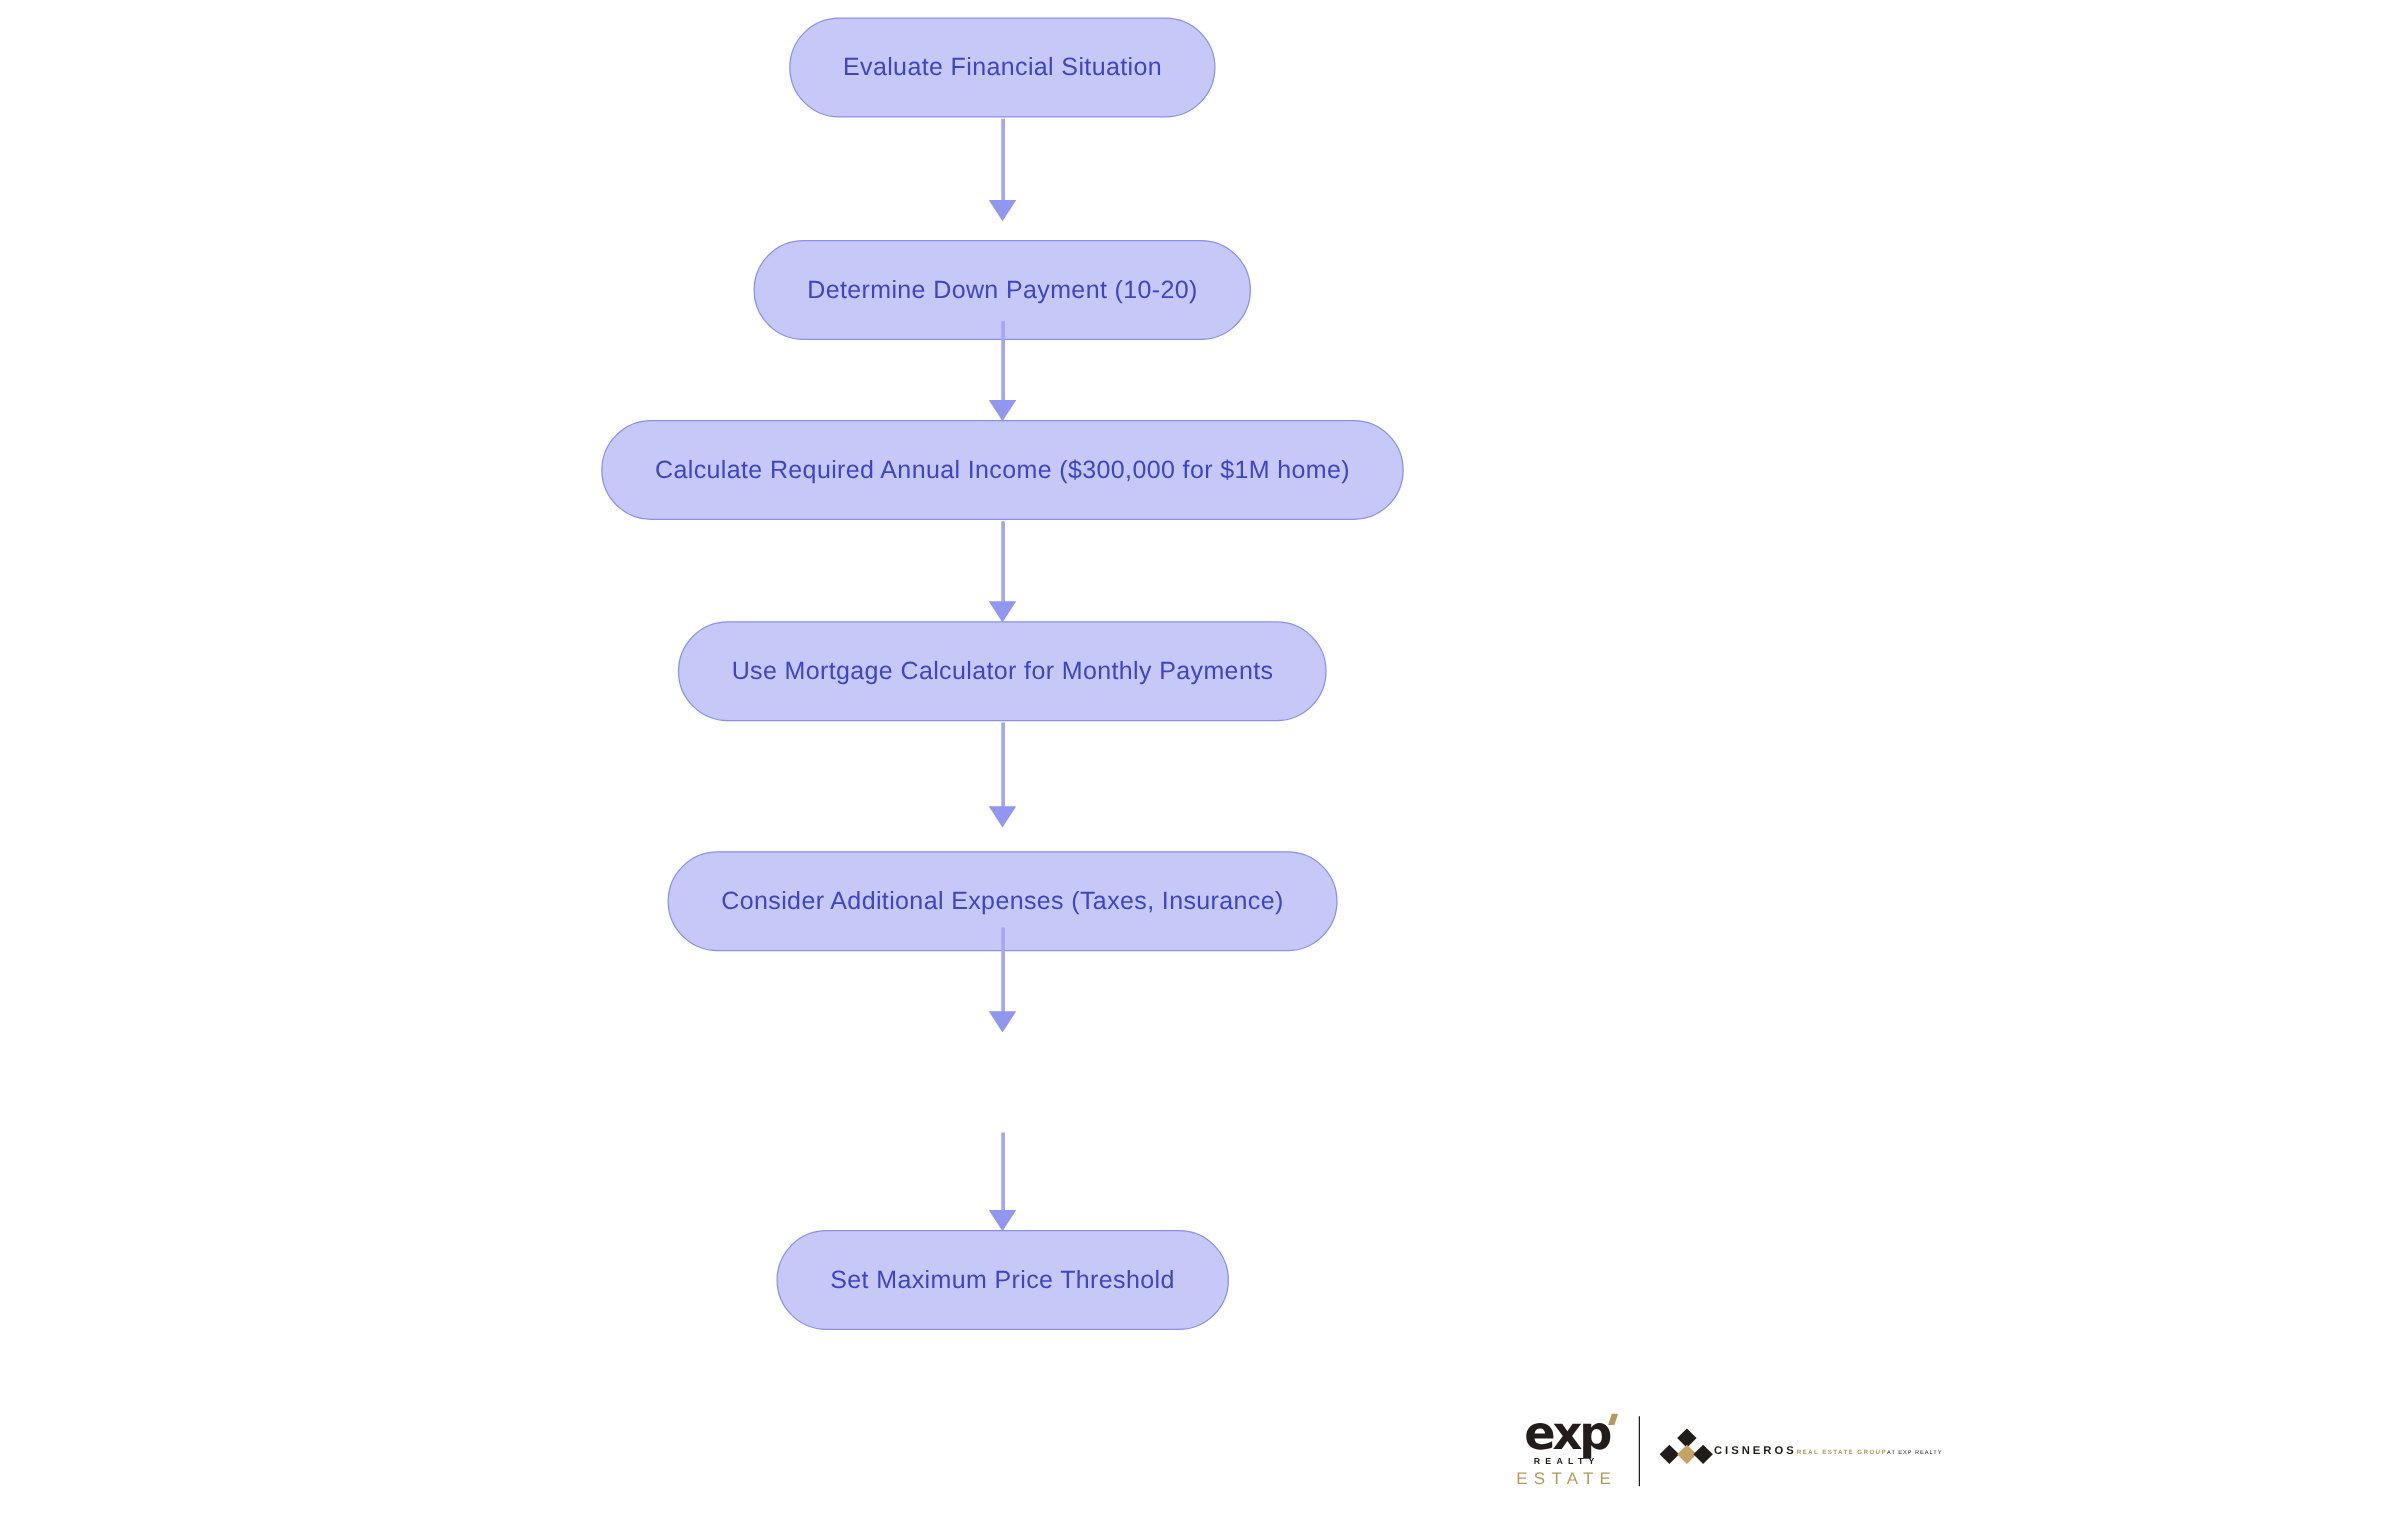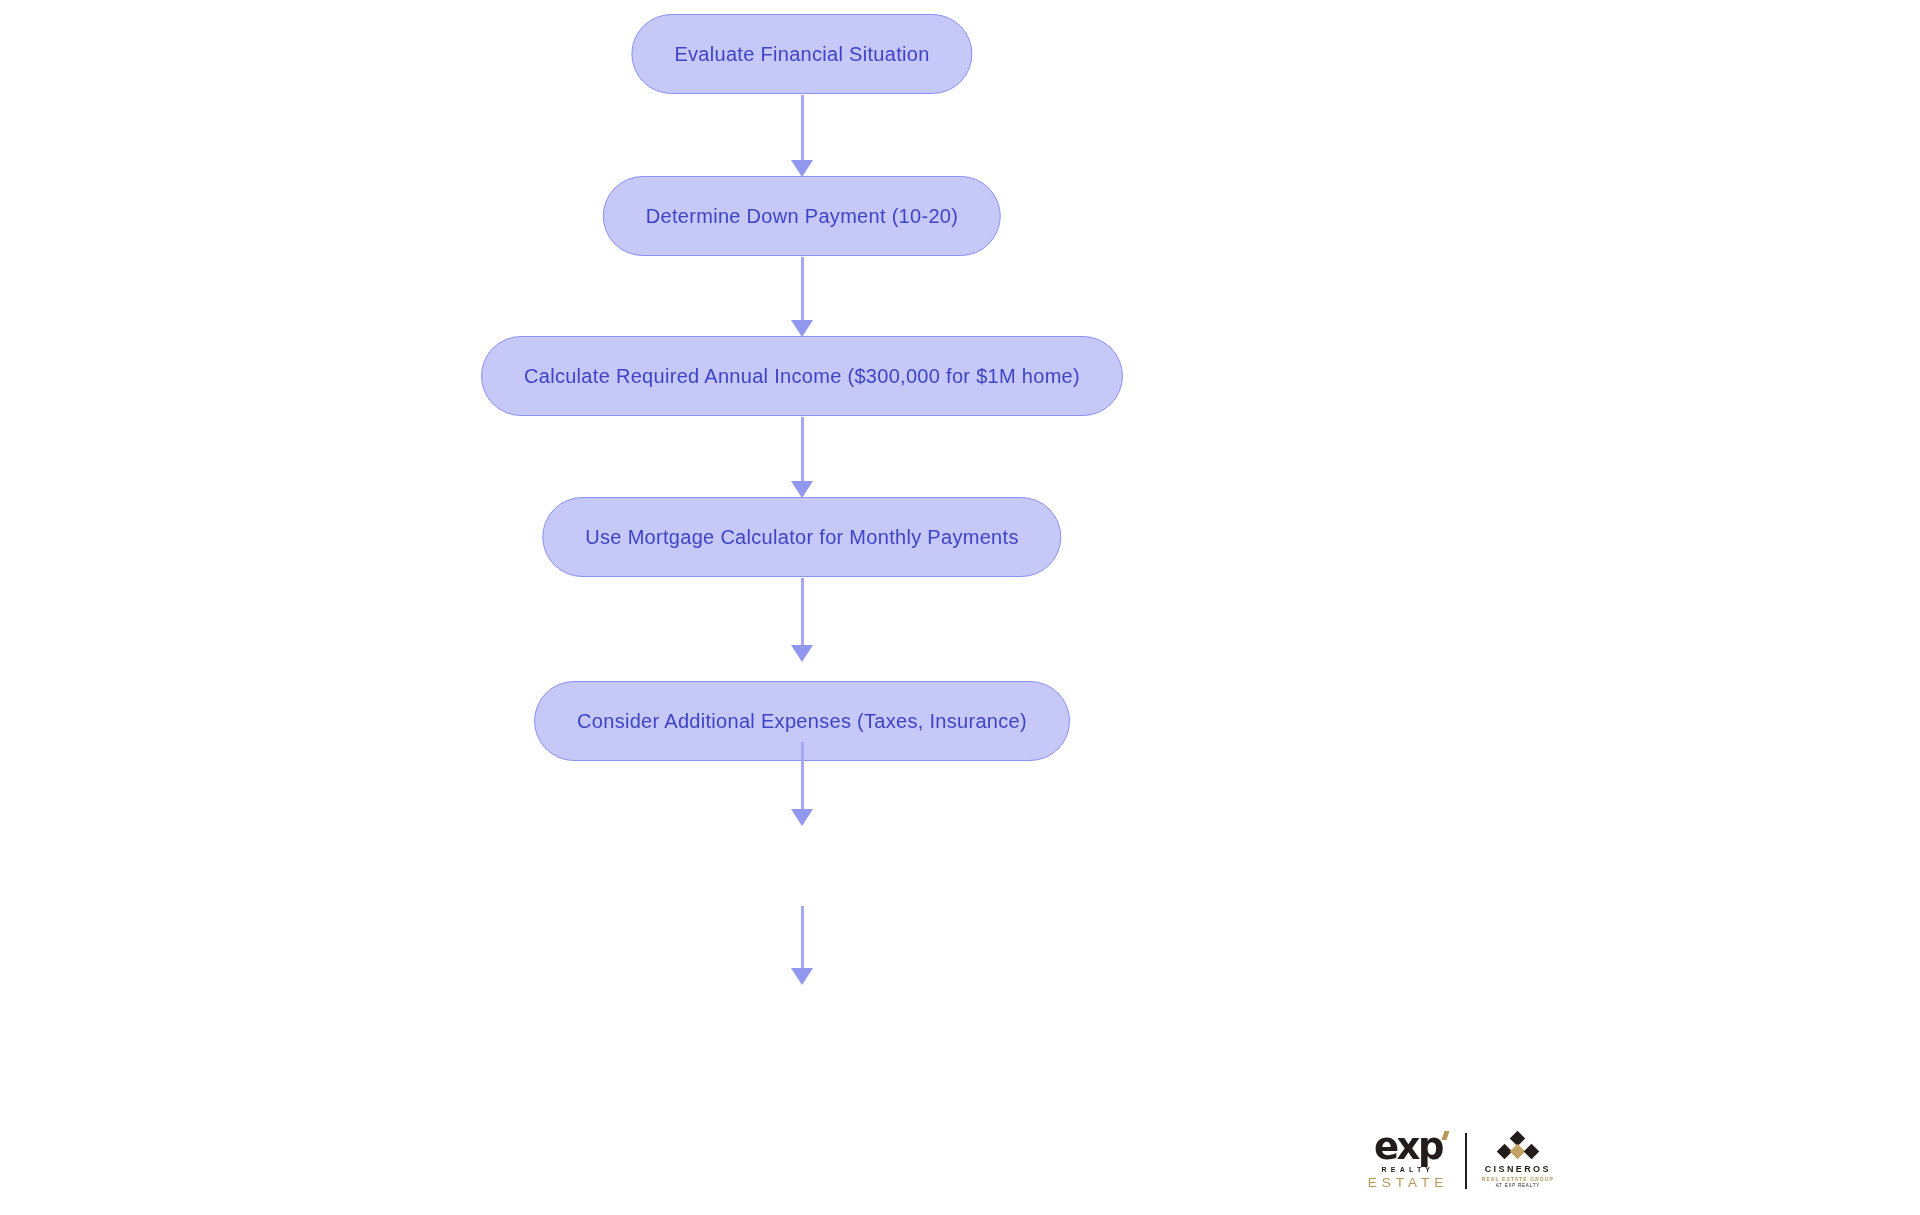--- a/index.html
+++ b/index.html
@@ -44,21 +44,21 @@
   }
   .exp-realty{
     margin-top:3px;font-size:7px;letter-spacing:4.2px;color:#221d1a;font-weight:bold;
   }
   .exp-luxury{
     margin-top:3px;font-size:13.5px;letter-spacing:5px;color:#b5985a;font-weight:400;
   }
   .brand-divider{
     width:1.5px;height:56px;background:#221d1a;margin:0 15px 0 17px;
   }
-  .cis-block{display:flex;flex-direction:column;align-items:center;line-height:1;}
+  .cis-block{display:flex;flex-direction:row;align-items:center;line-height:1;}
   .diamonds{position:relative;width:44px;height:27px;margin-bottom:5px;}
   .dia{position:absolute;width:11px;height:11px;transform:rotate(45deg);background:#221d1a;}
   .dia.top{left:16.5px;top:0;}
   .dia.left{left:3px;top:13px;}
   .dia.mid{left:16.5px;top:13px;background:#c3a465;}
   .dia.right{left:30px;top:13px;}
   .cis-name{font-size:9px;letter-spacing:2.4px;color:#221d1a;font-weight:bold;}
   .cis-sub{margin-top:3px;font-size:5px;letter-spacing:1.1px;color:#b5985a;font-weight:bold;}
   .cis-tag{margin-top:2.5px;font-size:4.5px;letter-spacing:0.8px;color:#221d1a;}
 </style>
@@ -66,21 +66,21 @@
 <body>
 
 <div class="canvas">
 
   <div class="flow" id="flow">
       <div class="node" style="top: 14px;">
         <span>Evaluate Financial Situation</span>
       </div>
       <div class="arrow-line" style="top: 95px; height: 67px;"></div>
       <div class="arrow-head" style="top: 160px;"></div>
-      <div class="node" style="top: 176px; justify-content: center;">
+      <div class="node" style="top: 192px; justify-content: center;">
         <span>Determine Down Payment (10-20)</span>
       </div>
       <div class="arrow-line" style="top: 257px; height: 65px;"></div>
       <div class="arrow-head" style="top: 320px;"></div>
       <div class="node" style="top: 336px;">
         <span>Calculate Required Annual Income ($300,000 for $1M home)</span>
       </div>
       <div class="arrow-line" style="top: 417px; height: 66px;"></div>
       <div class="arrow-head" style="top: 481px;"></div>
       <div class="node" style="top: 497px;">
@@ -88,20 +88,23 @@
       </div>
       <div class="arrow-line" style="top: 578px; height: 69px;"></div>
       <div class="arrow-head" style="top: 645px;"></div>
       <div class="node" style="top: 661px; margin-top: 20px;">
         <span>Consider Additional Expenses (Taxes, Insurance)</span>
       </div>
       <div class="arrow-line" style="top: 742px; height: 69px;"></div>
       <div class="arrow-head" style="top: 809px;"></div>
       <div class="arrow-line" style="top: 906px; height: 64px;"></div>
       <div class="arrow-head" style="top: 968px;"></div>
+      <div class="node" style="top: 984px;">
+        <span>Set Maximum Price Threshold</span>
+      </div>
     </div>
 
   <div class="brand">
     <div class="exp-block">
       <div class="exp-word">
         <span>exp</span>
         <span class="exp-tick"></span>
       </div>
       <div class="exp-realty">REALTY</div>
       <div class="exp-luxury">ESTATE</div>

